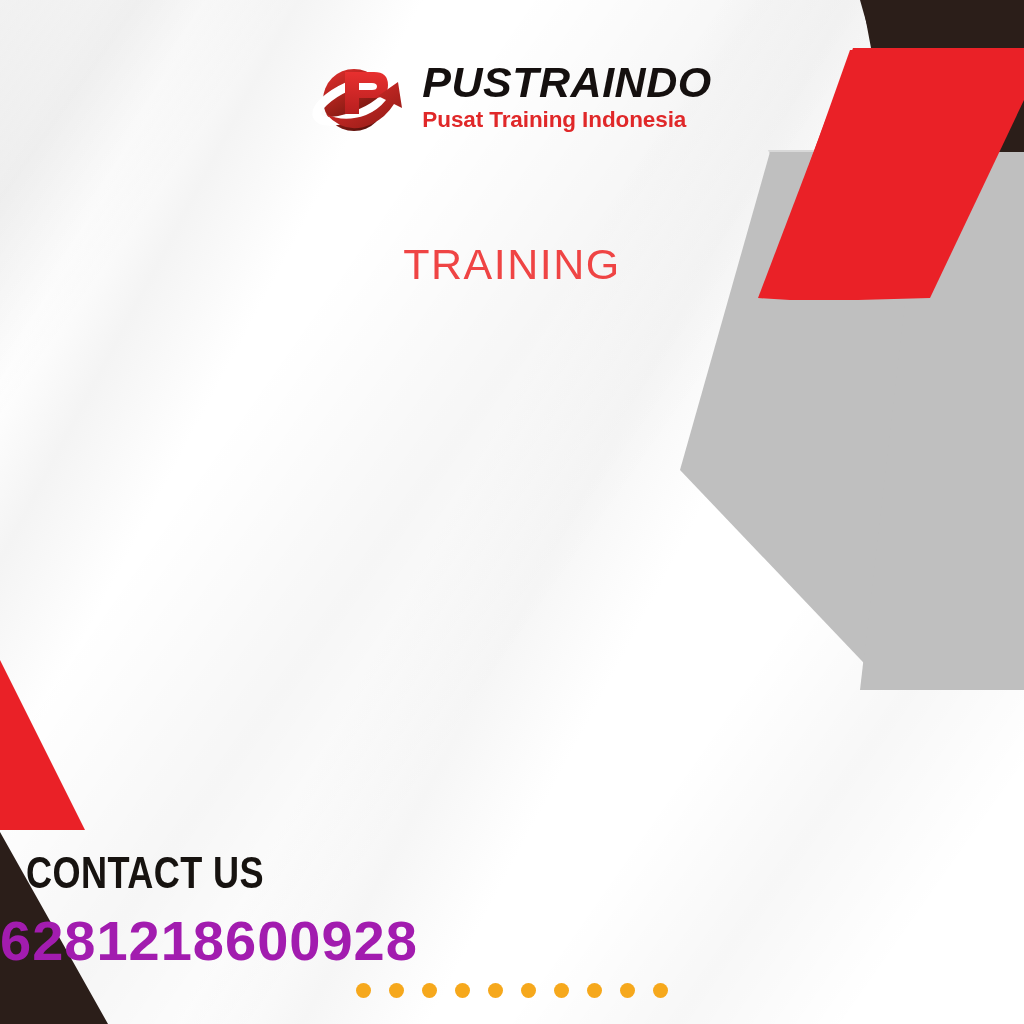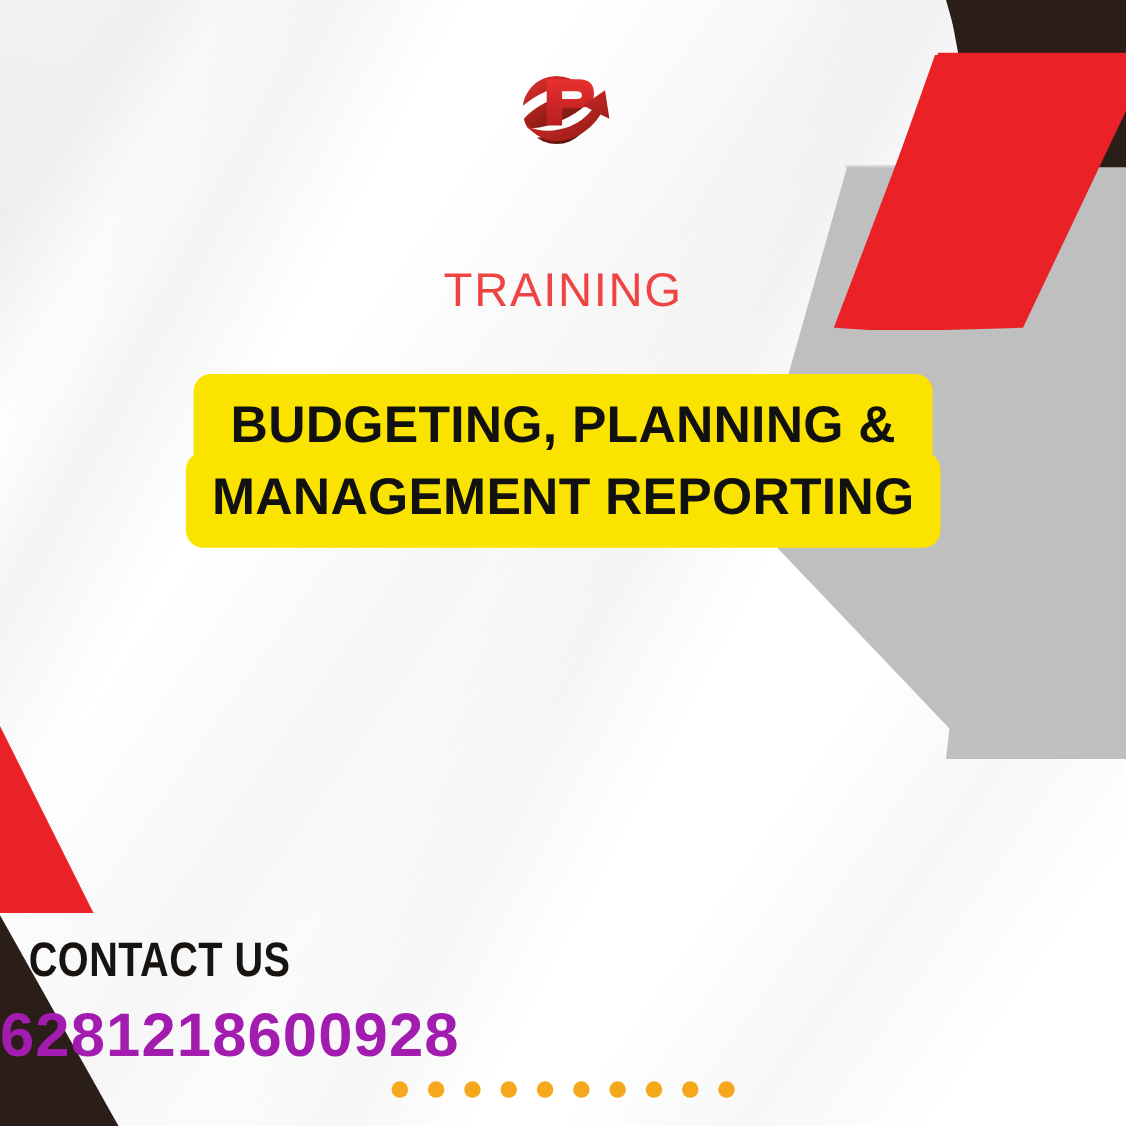--- a/index.html
+++ b/index.html
@@ -262,28 +262,28 @@
             <ellipse cx="42" cy="48" rx="40" ry="15" fill="none" stroke="#ffffff" stroke-width="9"></ellipse>
           </g>
 
           <path d="M33 20 L62 20 Q76 20 76 33 Q76 46 62 46 L47 46 L47 62 L33 62 Z" fill="url(#gP)"></path>
           <path d="M47 31 L60 31 Q65 31 65 34.5 Q65 38 60 38 L47 38 Z" fill="#ffffff"></path>
 
           <path d="M14 62 Q34 84 60 72 Q74 65 82 52 L90 56 L86 30 L66 44 L74 48
                    Q66 58 54 63 Q32 71 14 62 Z" fill="url(#gArrow)"></path>
         </svg>
       </div>
+      <div class="logo-words">
+        <div class="logo-name">PUSTRAINDO</div>
+        <div class="logo-tagline">Pusat Training Indonesia</div>
+      </div>
     </div>
 
     <div class="eyebrow">TRAINING</div>
 
-    <div class="title-block">
-      <div class="title-line title-line-1">BUDGETING, PLANNING &amp;</div>
-      <div class="title-line title-line-2">MANAGEMENT REPORTING</div>
-    </div>
 
     <div class="contact">
       <div>
         <span class="contact-label">CONTACT US</span>
       </div>
       <div class="contact-number">6281218600928</div>
       <div class="dot-row">
           <span class="dot" style="background: rgb(246, 168, 28);"></span>
           <span class="dot" style="background: rgb(246, 168, 28);"></span>
           <span class="dot" style="background: rgb(246, 168, 28);"></span>

